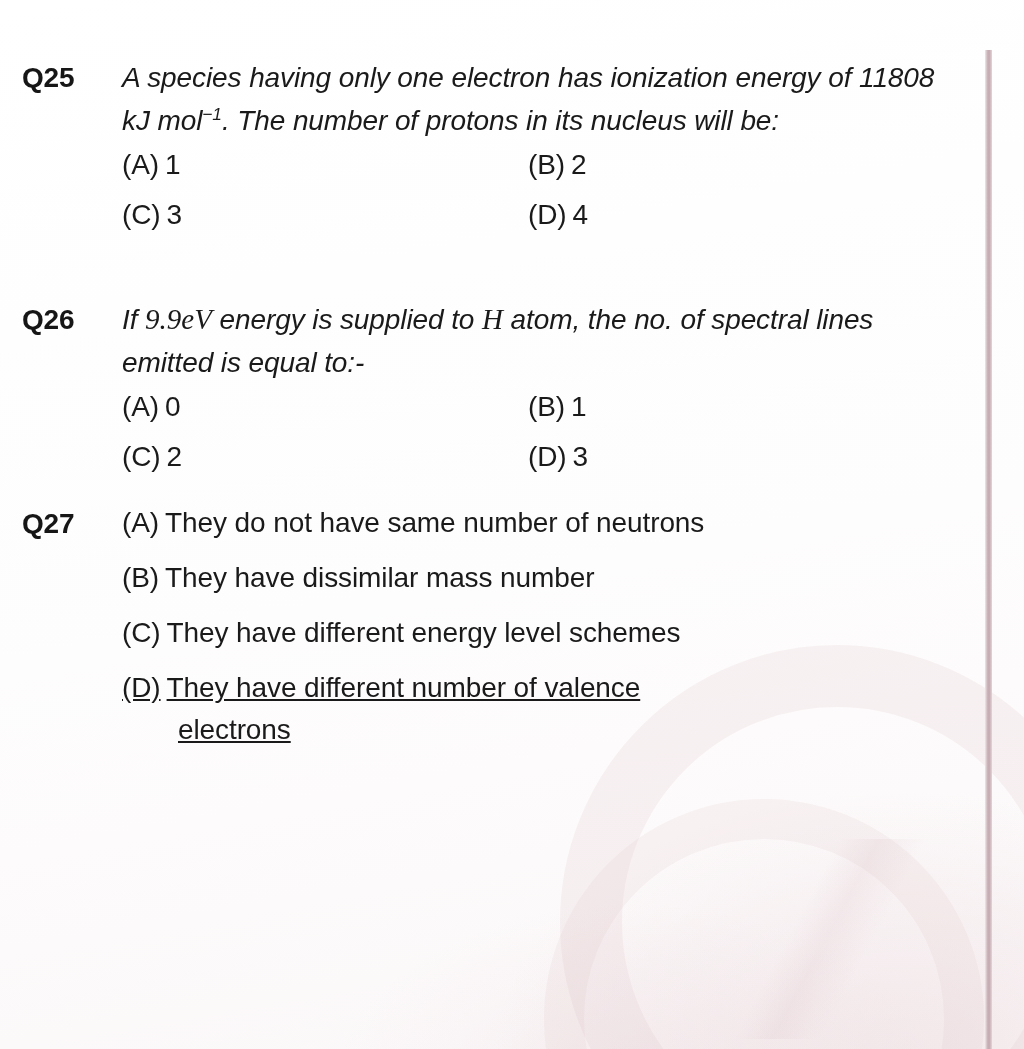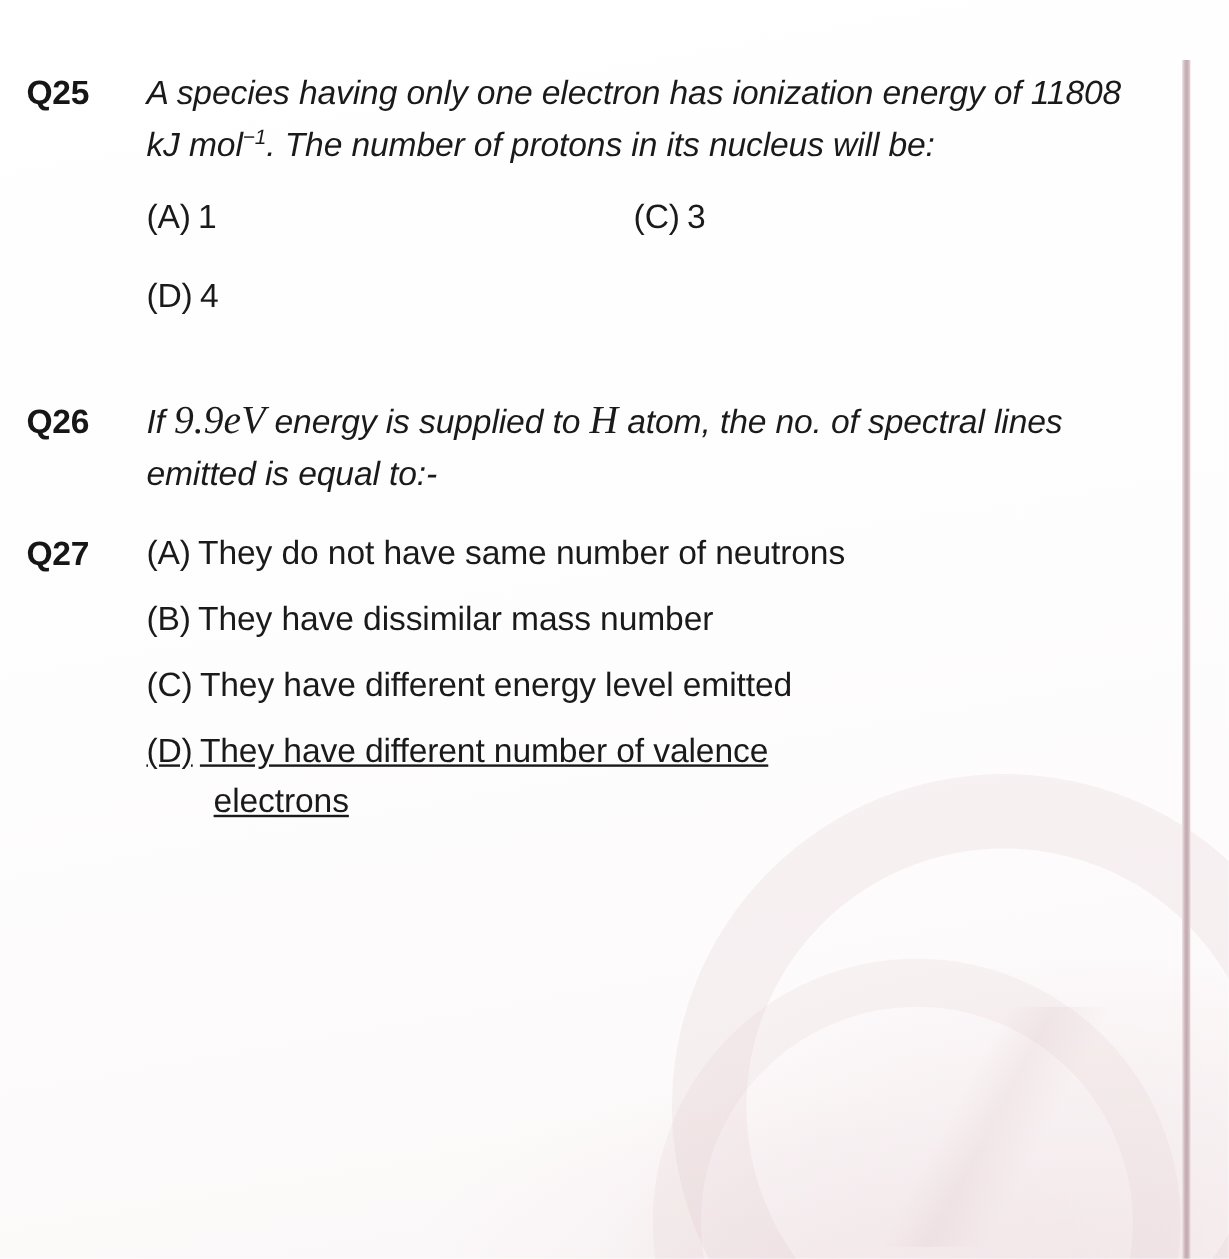--- a/index.html
+++ b/index.html
@@ -94,36 +94,36 @@
 
   .qtext {
     font-size: 28px;
     line-height: 43px;
     color: #1a1a1a;
     letter-spacing: -0.1px;
     font-style: italic;
   }
   .qtext .math {
     font-family: "Liberation Serif", "DejaVu Serif", serif;
-    font-size: 33px;
+    font-size: 29px;
     letter-spacing: 0;
     text-align: right;
   }
   .qtext sup {
     font-size: 0.62em;
     vertical-align: super;
     line-height: 0;
   }
 
   
   .opts-grid {
-    margin-top: 18px;
+    margin-top: 2px;
     display: grid;
     grid-template-columns: 406px 1fr;
-    row-gap: 24px;
+    row-gap: 8px;
   }
   
   .opts-list {
     margin-top: 16px;
     display: flex;
     flex-direction: column;
     row-gap: 13px;
     justify-content: space-between;
   }
 
@@ -151,40 +151,47 @@
 
 <div id="content">
 
   <div class="qblock q25">
     <div class="qnum">Q25</div>
     <div class="qbody">
       <div class="qtext"><span>A species having only one electron has ionization energy of 11808 kJ mol</span><sup>−1</sup><span>. The number of protons in its nucleus will be:</span></div>
 
       <div class="opts-grid">
         <div class="opt"><span class="lab">(A)</span><span>1</span></div>
+        <div class="opt"><span class="lab">(B)</span><span>2</span></div>
         <div class="opt"><span class="lab">(C)</span><span>3</span></div>
         <div class="opt"><span class="lab">(D)</span><span>4</span></div>
       </div>
     </div>
   </div>
 
   <div class="qblock q26">
     <div class="qnum">Q26</div>
     <div class="qbody">
       <div class="qtext"><span>If </span><span class="math">9.9eV</span><span> energy is supplied to </span><span class="math">H</span><span> atom, the no. of spectral lines emitted is equal to:-</span></div>
 
+      <div class="opts-grid">
+        <div class="opt"><span class="lab">(A)</span><span>0</span></div>
+        <div class="opt"><span class="lab">(B)</span><span>1</span></div>
+        <div class="opt"><span class="lab">(C)</span><span>2</span></div>
+        <div class="opt"><span class="lab">(D)</span><span>3</span></div>
+      </div>
     </div>
   </div>
 
   <div class="qblock q27">
     <div class="qnum">Q27</div>
     <div class="qbody">
 
       <div class="opts-list">
         <div class="opt"><span class="lab">(A)</span><span>They do not have same number of neutrons</span></div>
         <div class="opt"><span class="lab">(B)</span><span>They have dissimilar mass number</span></div>
-        <div class="opt"><span class="lab">(C)</span><span>They have different energy level emitted</span></div>
+        <div class="opt"><span class="lab">(C)</span><span>They have different energy level schemes</span></div>
         <div class="opt wrap"><span class="lab">(D)</span><span>They have different number of valence</span><span class="cont">electrons</span></div>
       </div>
     </div>
   </div>
 
 </div>
 
 </body></html>

